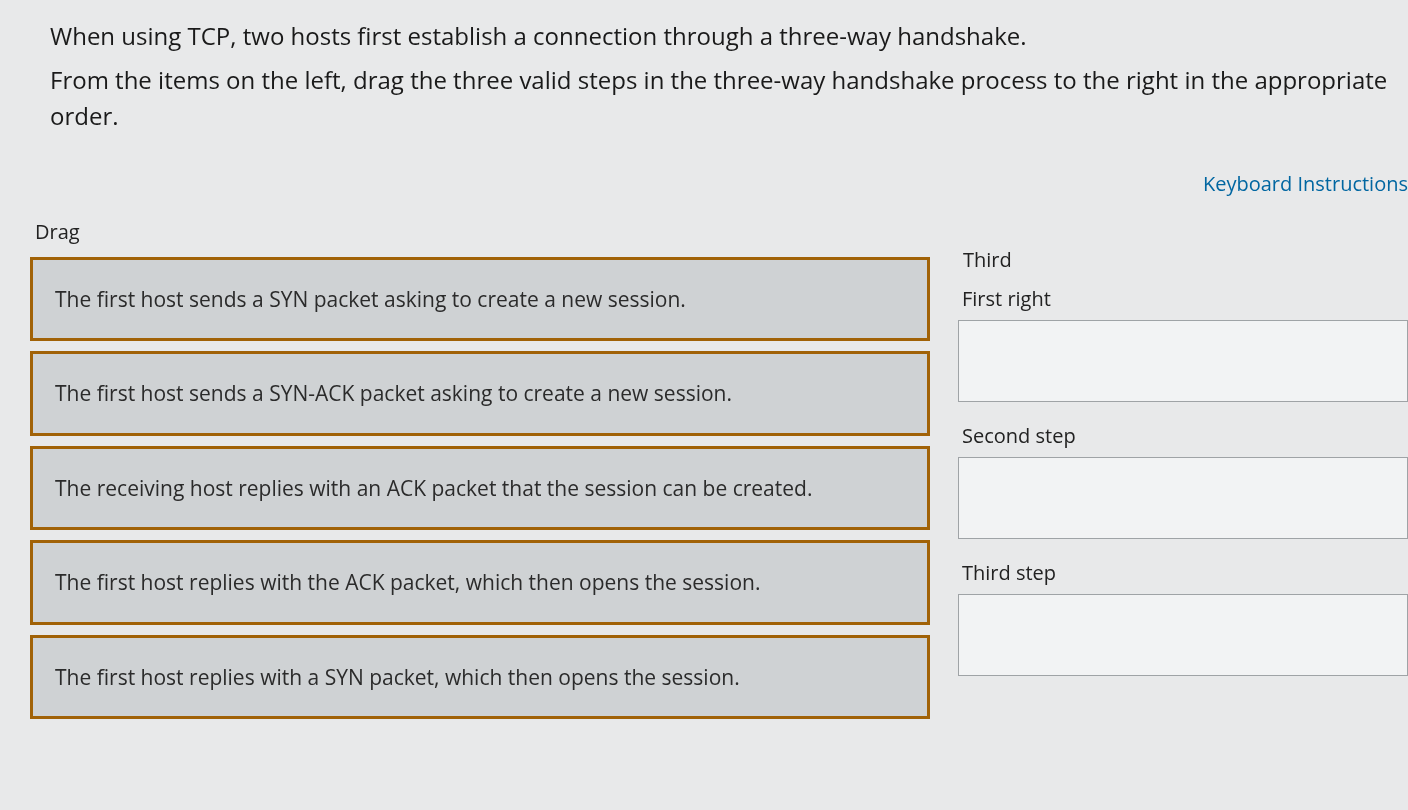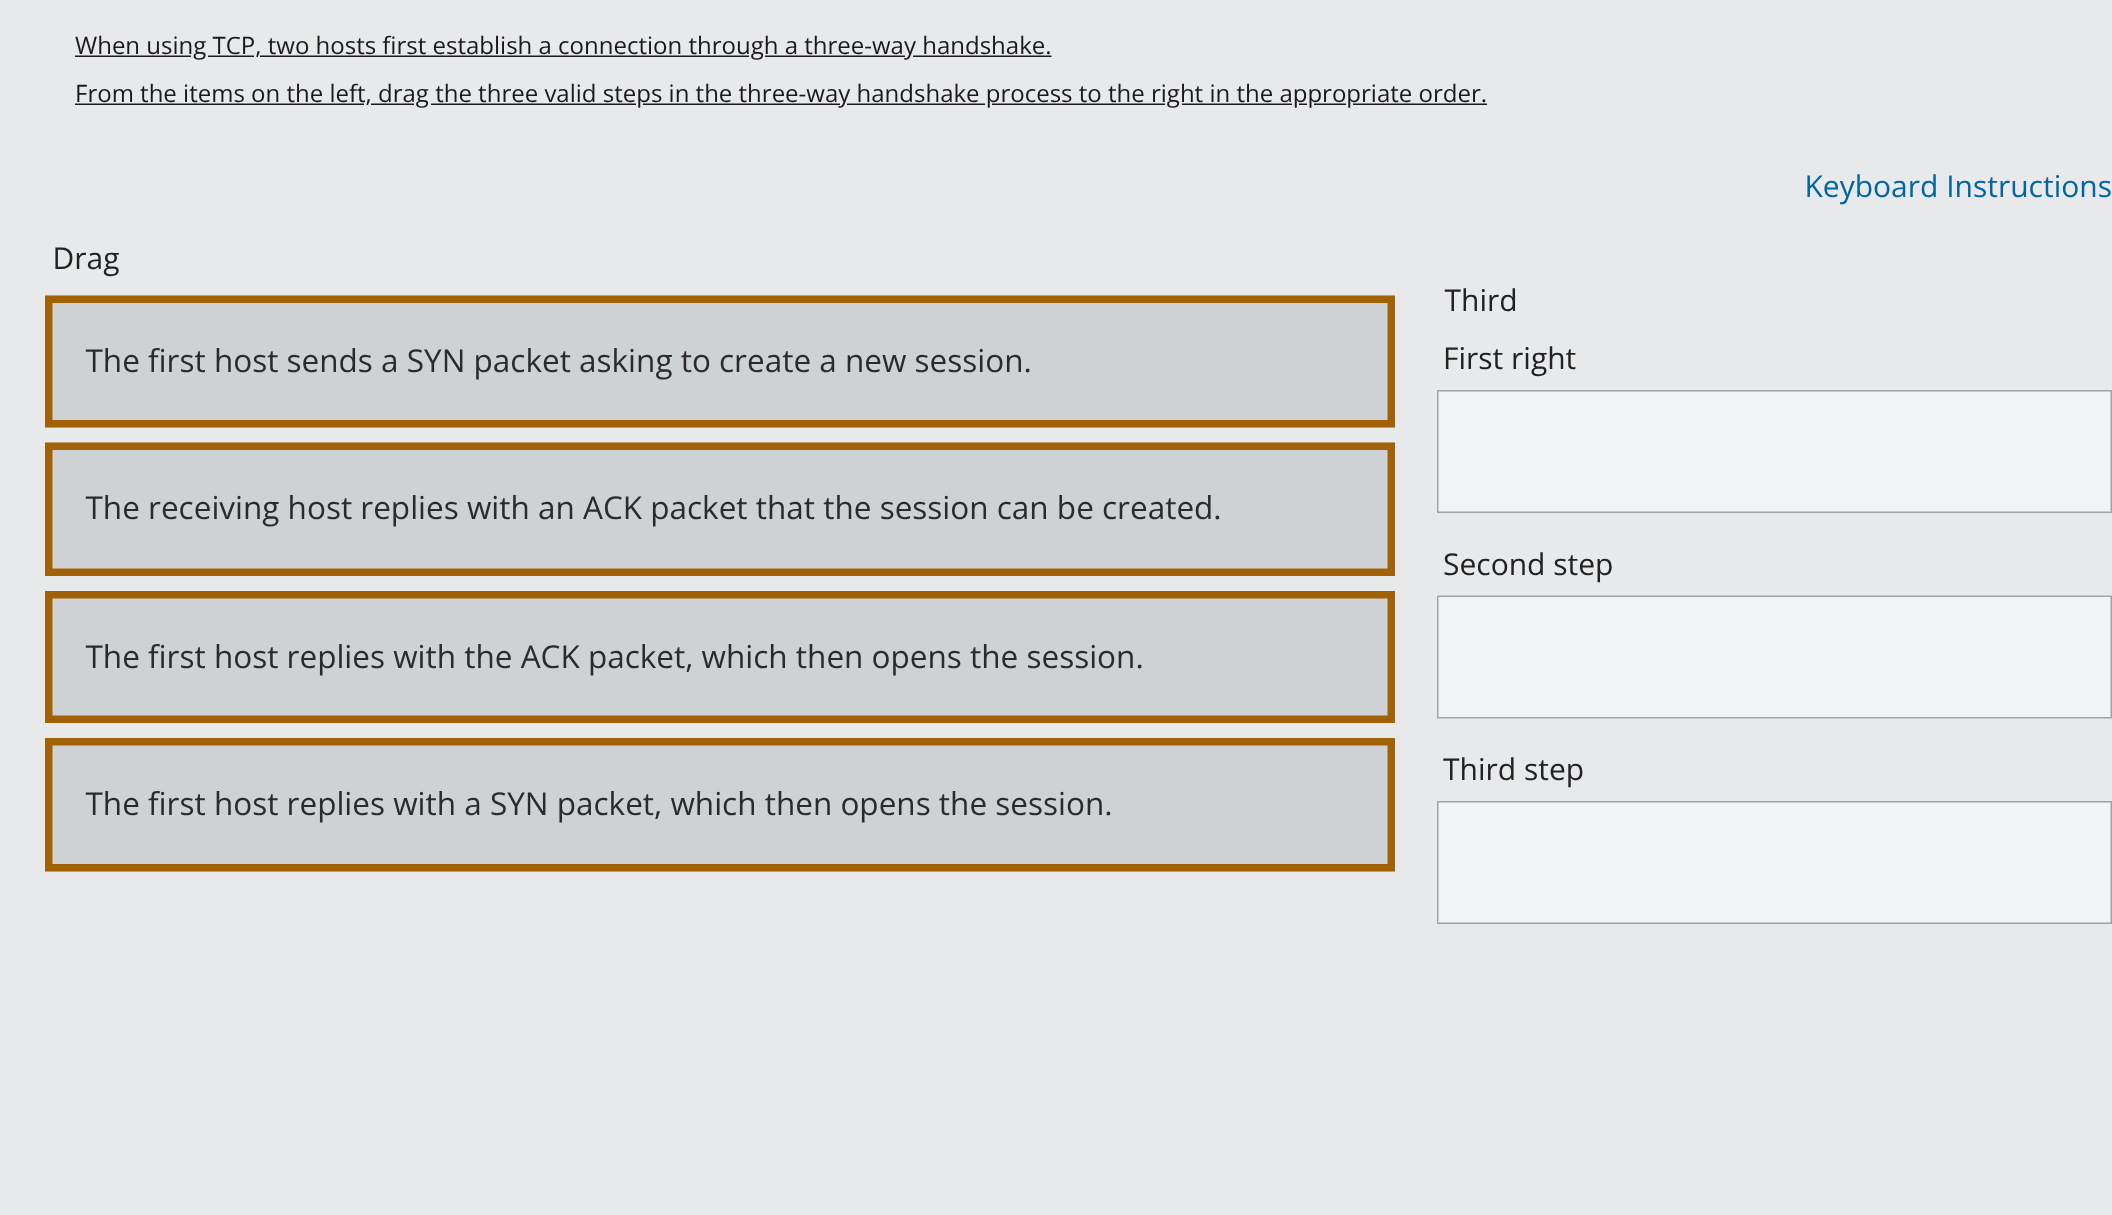--- a/index.html
+++ b/index.html
@@ -10,25 +10,24 @@
     body {
       font-family: "Segoe UI", "Open Sans", Arial, sans-serif;
       background: #e8e9ea;
       color: #2b2b2b;
       width: 1408px;
       height: 810px;
       overflow: hidden;
       padding: 10px 0 0 30px;
     }
     .intro-text {
-      font-size: 16px;
+      font-size: 24px;
       margin: 8px 20px 8px 20px;
       line-height: 1.5;
       color: #1a1a1a;
-      text-decoration: underline;
     }
     .keyboard-link {
       text-align: right;
       margin: 36px 0 15px 0;
     }
     .keyboard-link a {
       color: #0066a1;
       font-size: 20px;
       text-decoration: none;
     }
@@ -49,21 +48,21 @@
       margin: 6px 0 12px 5px;
       color: #222;
     }
     .drag-item {
       background: #cfd2d4;
       padding: 24px 22px;
       margin-bottom: 10px;
       font-size: 21px;
       line-height: 1.45;
       cursor: grab;
-      border: 5px solid #a16207;
+      border: 3px solid #a16207;
     }
     .drop-label {
       font-size: 20px;
       margin: 20px 0 8px 4px;
       color: #222;
     }
     .drop-label.first {
       margin-top: 0;
     }
     .drop-zone {
@@ -85,20 +84,21 @@
 <div class="keyboard-link">
   <a href="#">Keyboard Instructions</a>
 </div>
 
 <div class="columns">
 
   <div class="drag-col">
     <div class="col-label">Drag</div>
 
     <div class="drag-item">The first host sends a SYN packet asking to create a new session.</div>
+    <div class="drag-item">The first host sends a SYN-ACK packet asking to create a new session.</div>
     <div class="drag-item">The receiving host replies with an ACK packet that the session can be created.</div>
     <div class="drag-item">The first host replies with the ACK packet, which then opens the session.</div>
     <div class="drag-item">The first host replies with a SYN packet, which then opens the session.</div>
   </div>
 
   <div class="drop-col">
     <div class="drop-col-inner">
       <div class="col-label">Third</div>
 
       <div class="drop-label first">First right</div>

